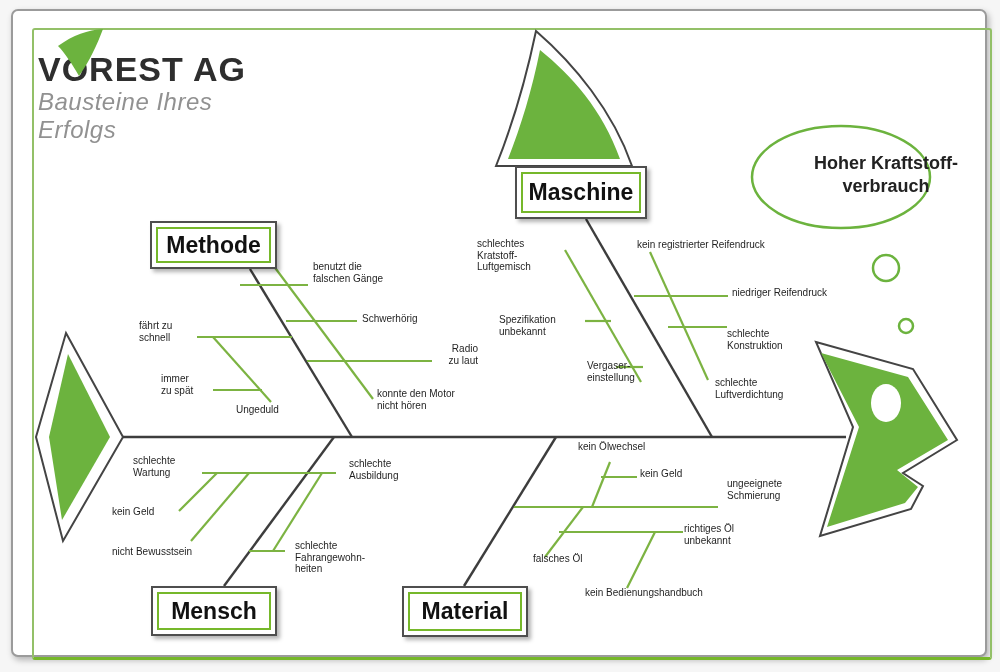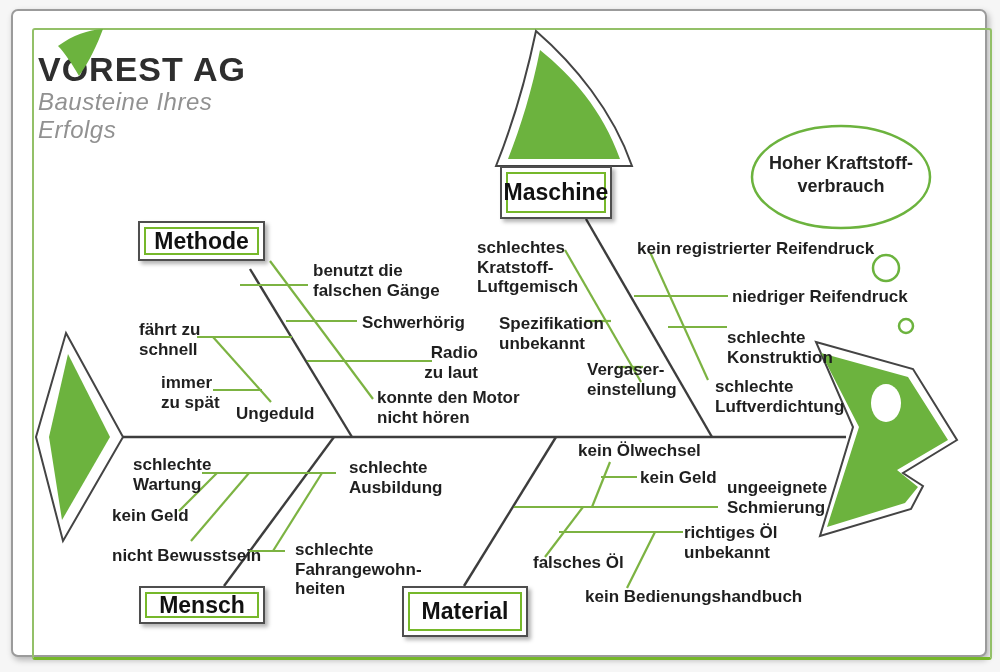--- a/index.html
+++ b/index.html
@@ -17,40 +17,41 @@
   }
   .card-inner{
     position:absolute;left:19px;top:17px;width:960px;height:632px;
     border:2px solid #93c068;border-bottom:3px solid #76b82a;border-radius:3px;
     box-sizing:border-box;background:transparent;
   }
   #stage{position:absolute;left:0;top:0;width:1000px;height:672px;}
   svg.lines{position:absolute;left:0;top:0;z-index:2;}
   .label{
     position:absolute;z-index:3;
-    font-weight:700;font-size:17px;line-height:1.16;
+    font-weight:400;font-size:10px;line-height:1.16;
     color:#1f1f1f;white-space:pre-line;
   }
   .label.right{text-align:right;}
   .catbox{
     position:absolute;z-index:4;background:#fff;
     border:2px solid #4e4e4e;padding:4px;
     box-shadow:3px 3px 4px rgba(0,0,0,.3);
     box-sizing:border-box;
   }
   .catbox .inner{
     border:2px solid #76b82a;height:100%;box-sizing:border-box;
     display:flex;align-items:center;justify-content:center;
     font-weight:700;font-size:23px;color:#111;background:#fff;
     padding:0 10px;
   }
   .effect-label{
     position:absolute;z-index:3;text-align:center;
     font-weight:700;font-size:18px;line-height:1.25;color:#222;
     white-space:pre-line;
+    margin-left:45px;
   }
   .logo{position:absolute;left:36px;top:24px;z-index:5;width:230px;height:90px;}
   .logo .company{
     position:absolute;left:2px;top:26px;
     font-weight:700;font-size:34px;letter-spacing:1px;color:#2e2e2e;
   }
   .logo .tagline{
     position:absolute;left:2px;top:64px;
     font-style:italic;font-size:24px;color:#919191;letter-spacing:.5px;
   }
@@ -120,27 +121,27 @@
     <div class="company">VOREST AG</div>
     <svg width="120" height="60" viewBox="0 0 120 60">
       <path d="M22,22 C37,11 52,6 67,5 C61,21 53,38 43,52 C36,40 29,29 22,22 Z" fill="#6cb33e"></path>
     </svg>
     <div class="tagline">Bausteine Ihres Erfolgs</div>
   </div>
 
   <div class="effect-label" style="left:752px;top:152px;width:178px;">Hoher Kraftstoff-
 verbrauch</div>
 
-  <div class="catbox" style="left:138px;top:221px;width:127px;height:40px;">
+  <div class="catbox" style="left:150px;top:221px;width:127px;height:48px;">
     <div class="inner">Methode</div>
   </div>
-  <div class="catbox" style="left:500px;top:166px;width:112px;height:53px;">
+  <div class="catbox" style="left:515px;top:166px;width:132px;height:53px;">
     <div class="inner">Maschine</div>
   </div>
-  <div class="catbox" style="left:139px;top:586px;width:126px;height:38px;">
+  <div class="catbox" style="left:151px;top:586px;width:126px;height:50px;">
     <div class="inner">Mensch</div>
   </div>
   <div class="catbox" style="left:402px;top:586px;width:126px;height:51px;text-align:right;">
     <div class="inner">Material</div>
   </div>
 
   <div class="label" style="left:313px;top:261px;">benutzt die
 falschen Gänge</div>
   <div class="label" style="left:362px;top:313px;">Schwerhörig</div>
   <div class="label right" style="left:408px;top:343px;width:70px;">Radio

